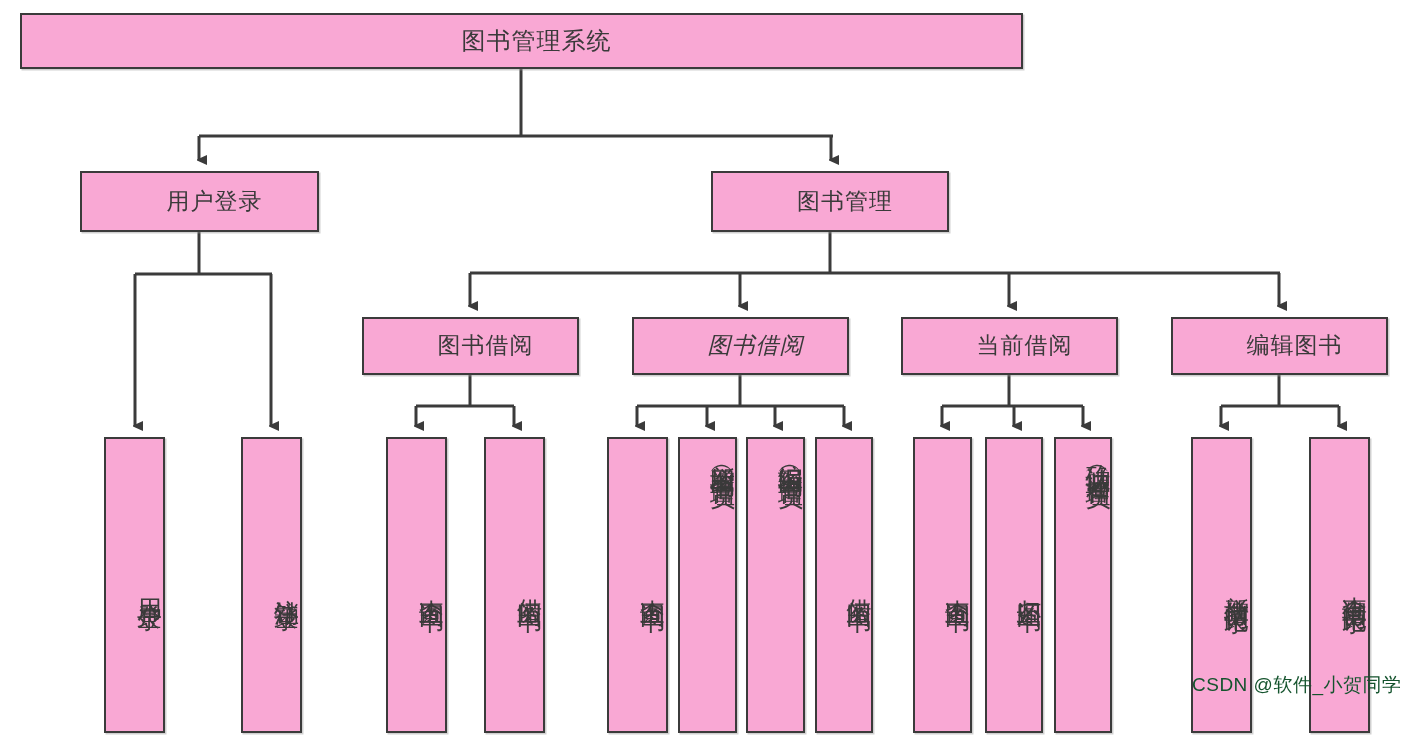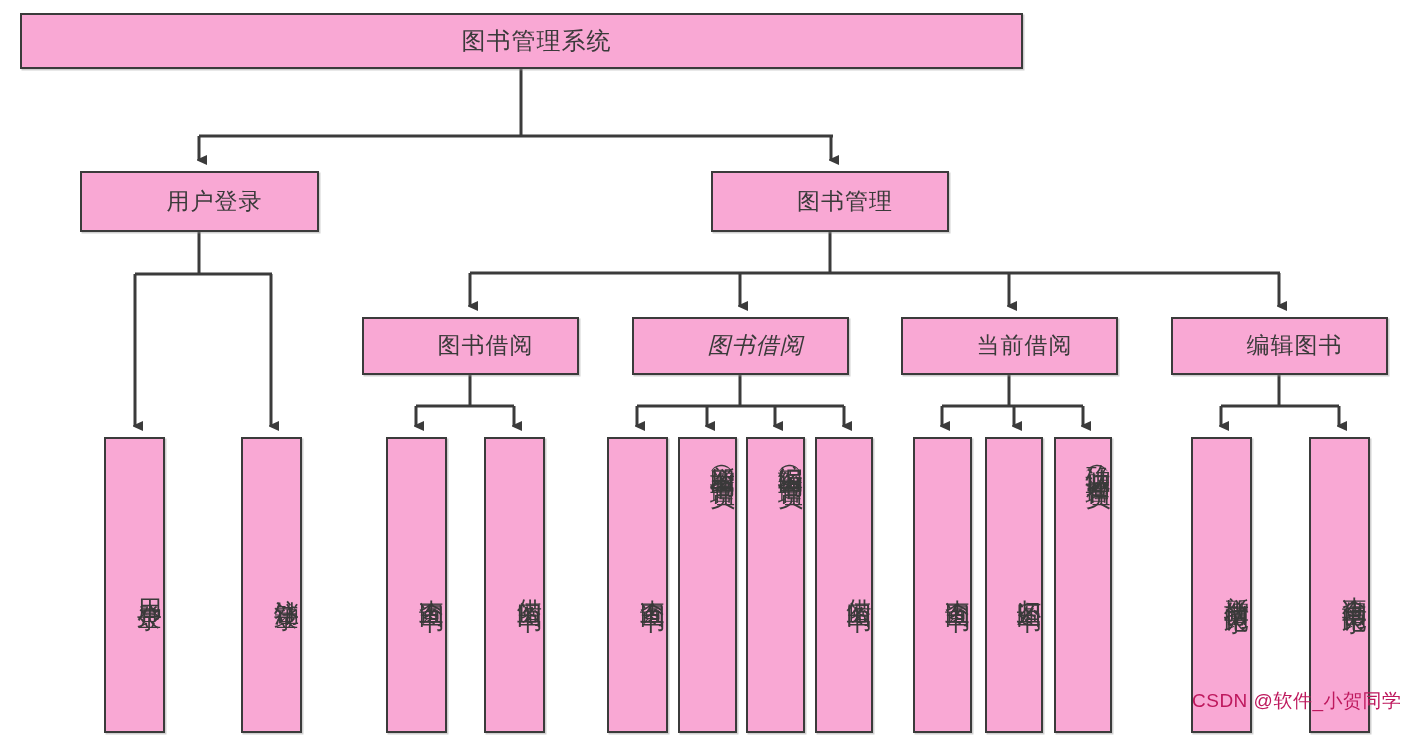--- a/index.html
+++ b/index.html
@@ -64,23 +64,23 @@
     letter-spacing: 3px;
     line-height: 1;
   }
   .node.vert.centered {
     align-items: center;
     padding-top: 0;
   }
   .watermark {
     position: absolute;
     left: 1192px;
-    top: 688px;
+    top: 672px;
     font-size: 19px;
-    color: #be185d;
+    color: #14532d;
     letter-spacing: 0.5px;
     white-space: nowrap;
     font-family: "Liberation Sans", "DejaVu Sans", sans-serif;
   }
 </style>
 </head>
 <body>
 
 <div id="canvas">
 

